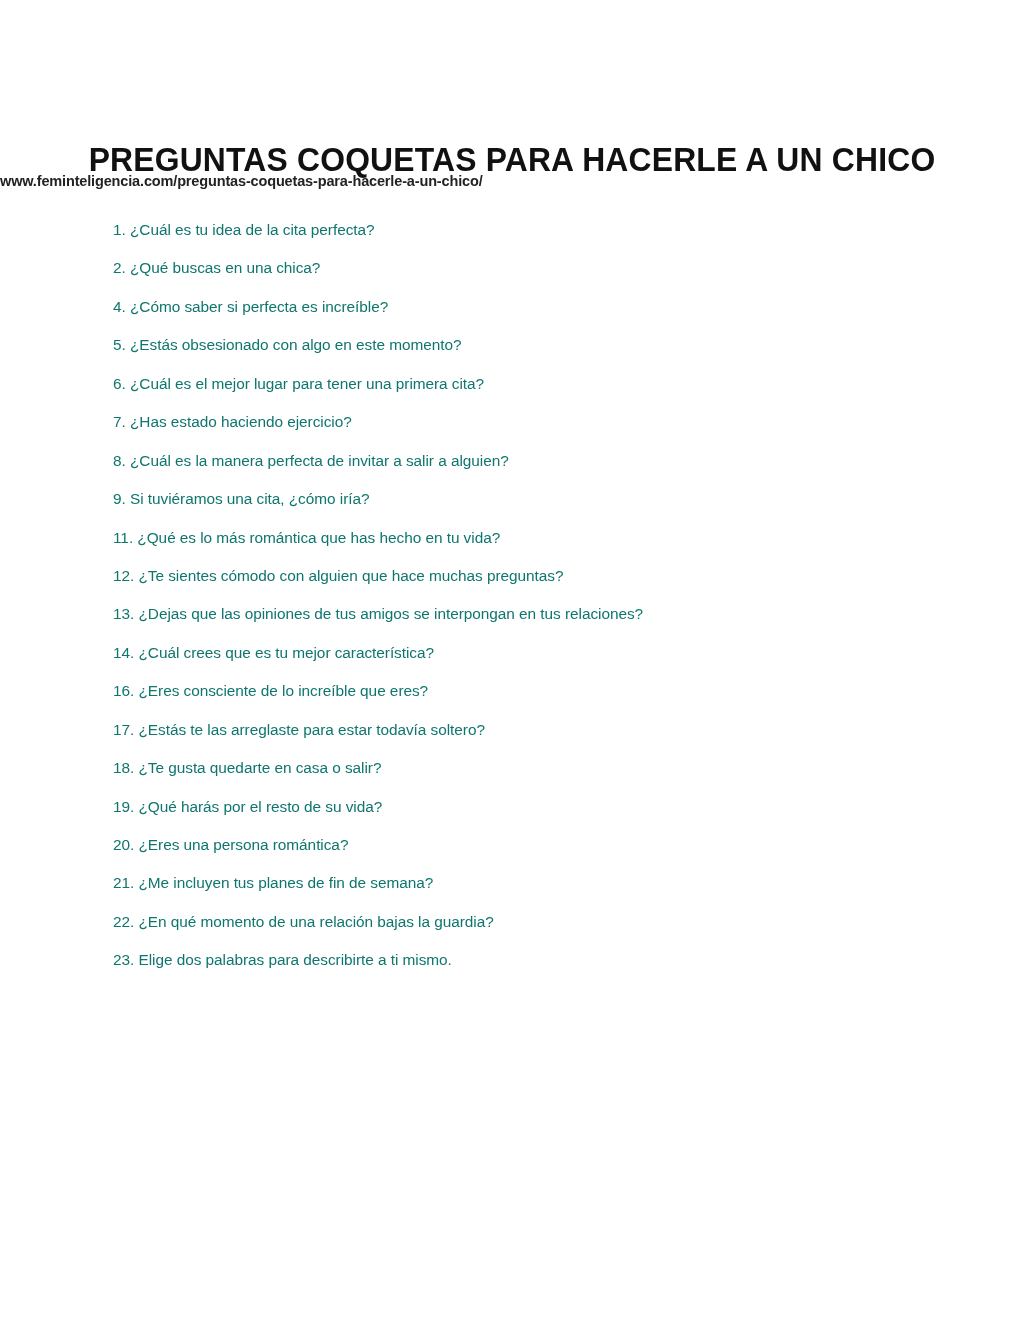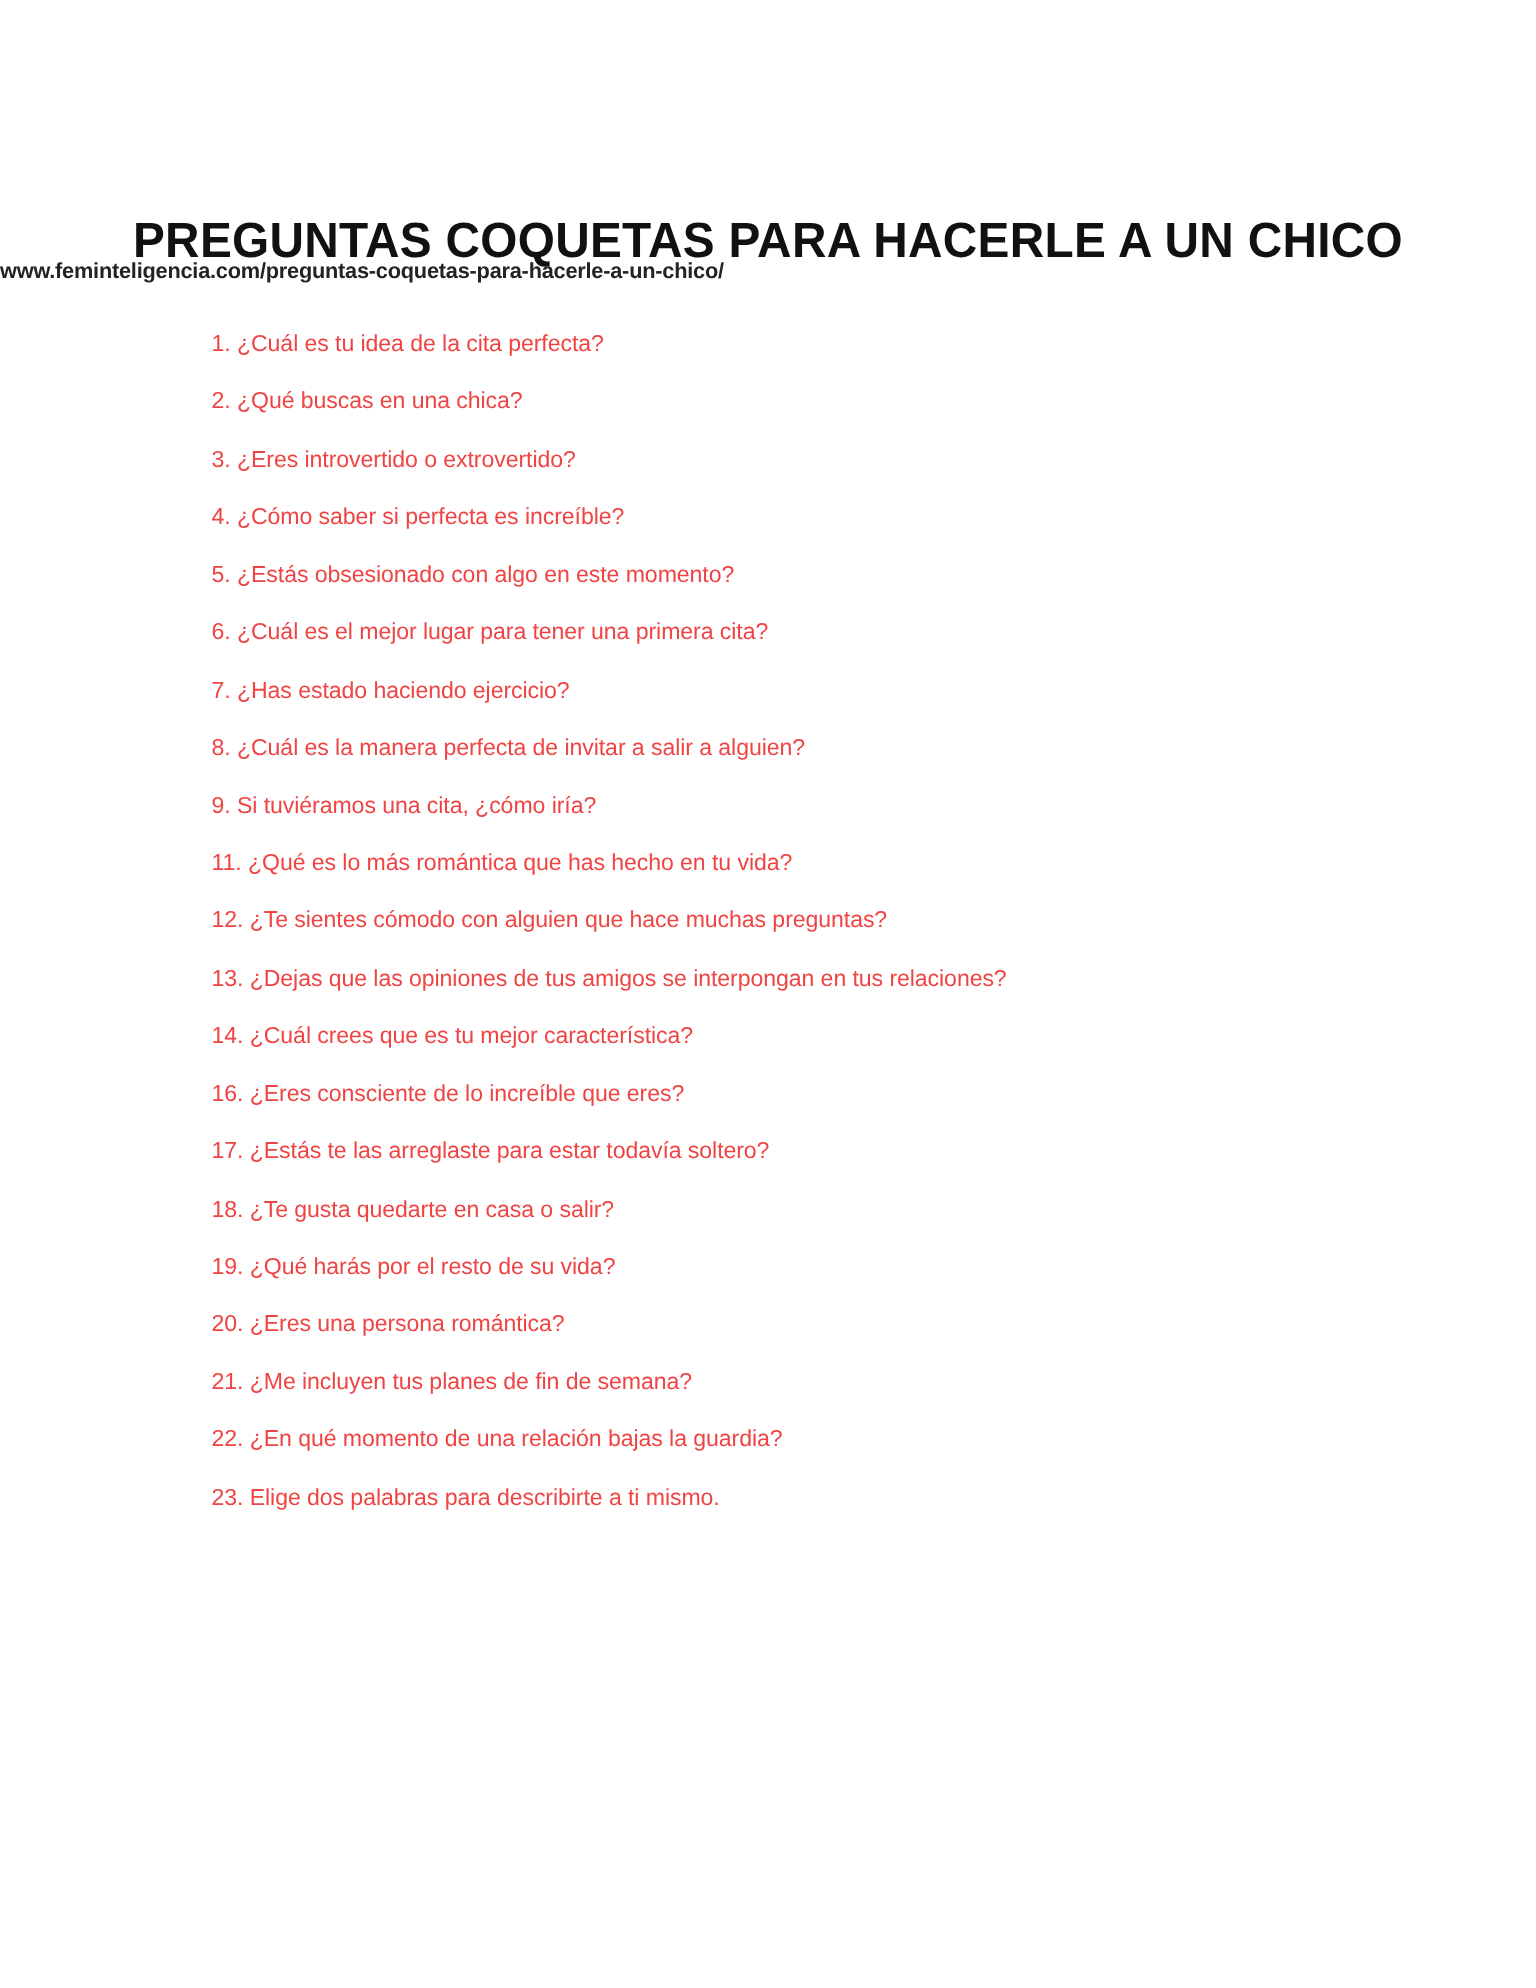--- a/index.html
+++ b/index.html
@@ -57,25 +57,24 @@
     margin: 0;
     padding: 0;
     list-style: none;
   }
 
   .question-item {
     height: 38.45px;
     font-family: "Liberation Sans", "DejaVu Sans", sans-serif;
     font-size: 15.4px;
     font-weight: normal;
-    color: #ef4444;
+    color: #0f766e;
     line-height: 21px;
     white-space: nowrap;
     letter-spacing: -0.05px;
-    margin-left: 28px;
   }
 
   .q-num {
     display: inline;
   }
 
   .q-text {
     display: inline;
   }
 </style>
@@ -84,21 +83,20 @@
 
 <div class="page">
 
   <h1 class="doc-title">PREGUNTAS COQUETAS PARA HACERLE A UN CHICO</h1>
 
   <div class="doc-subtitle">www.feminteligencia.com/preguntas-coquetas-para-hacerle-a-un-chico/</div>
 
   <ul class="question-list">
       <li class="question-item"><span class="q-num">1.</span> <span class="q-text">¿Cuál es tu idea de la cita perfecta?</span></li>
       <li class="question-item"><span class="q-num">2.</span> <span class="q-text">¿Qué buscas en una chica?</span></li>
-      <li class="question-item"><span class="q-num">3.</span> <span class="q-text">¿Eres introvertido o extrovertido?</span></li>
       <li class="question-item"><span class="q-num">4.</span> <span class="q-text">¿Cómo saber si perfecta es increíble?</span></li>
       <li class="question-item"><span class="q-num">5.</span> <span class="q-text">¿Estás obsesionado con algo en este momento?</span></li>
       <li class="question-item"><span class="q-num">6.</span> <span class="q-text">¿Cuál es el mejor lugar para tener una primera cita?</span></li>
       <li class="question-item"><span class="q-num">7.</span> <span class="q-text">¿Has estado haciendo ejercicio?</span></li>
       <li class="question-item"><span class="q-num">8.</span> <span class="q-text">¿Cuál es la manera perfecta de invitar a salir a alguien?</span></li>
       <li class="question-item"><span class="q-num">9.</span> <span class="q-text">Si tuviéramos una cita, ¿cómo iría?</span></li>
       <li class="question-item"><span class="q-num">11.</span> <span class="q-text">¿Qué es lo más romántica que has hecho en tu vida?</span></li>
       <li class="question-item"><span class="q-num">12.</span> <span class="q-text">¿Te sientes cómodo con alguien que hace muchas preguntas?</span></li>
       <li class="question-item"><span class="q-num">13.</span> <span class="q-text">¿Dejas que las opiniones de tus amigos se interpongan en tus relaciones?</span></li>
       <li class="question-item"><span class="q-num">14.</span> <span class="q-text">¿Cuál crees que es tu mejor característica?</span></li>

